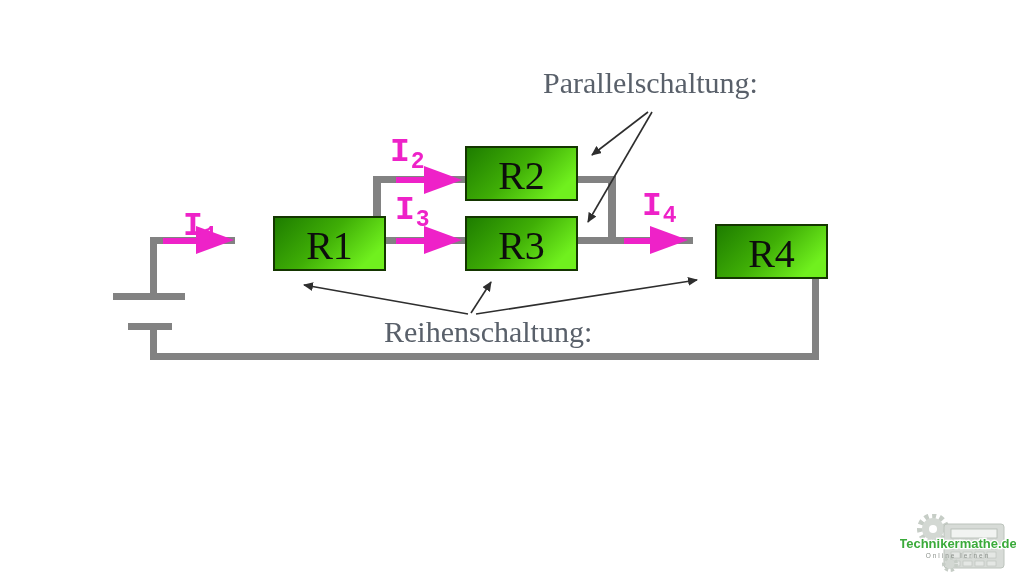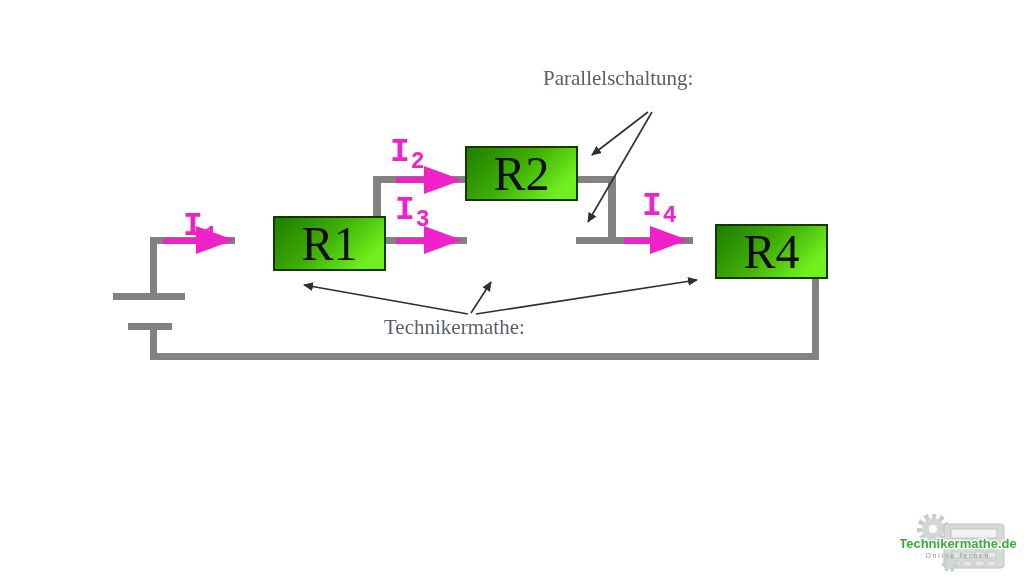--- a/index.html
+++ b/index.html
@@ -7,56 +7,56 @@
     position:relative; width:1024px; height:576px; background:#ffffff;
     overflow:hidden; font-family:"Liberation Sans", sans-serif;
   }
   
   .wire { position:absolute; background:var(--wire,#828282); }
   
   .resistor {
     position:absolute; width:113px; height:55px; box-sizing:border-box;
     border:2px solid #143600;
     background:linear-gradient(135deg, var(--resistor-dark,#1e7d00) 0%, #3fae06 45%, var(--resistor-bright,#70f01e) 85%);
-    display:flex; align-items:center; justify-content:center;
-    font-family:"Liberation Serif", serif; font-size:48px; color:#0d0d0d;
+    display:flex; align-items:flex-end; justify-content:center;
+    font-family:"Liberation Serif", serif; font-size:40px; color:#0d0d0d;
   }
   
   .plate { position:absolute; background:var(--wire,#828282); }
   
   .cline { position:absolute; height:6px; background:var(--current,#ee22c8); }
   .chead {
     position:absolute; width:0; height:0;
     border-top:14px solid transparent; border-bottom:14px solid transparent;
     border-left:38px solid var(--current,#ee22c8);
   }
   .current-label {
     position:absolute; color:var(--current,#ee22c8);
     font-size:33px; font-weight:600; line-height:1;
     font-family:Liberation Mono, monospace;
   }
   .current-label .sub { font-size:23px; vertical-align:-7px; margin-left:1px; }
   
   .heading {
     position:absolute; font-family:"Liberation Serif", serif;
-    font-size:21px; line-height:1.15; color:var(--heading-text,#59606a);
+    font-size:30px; line-height:1.15; color:var(--heading-text,#59606a);
     white-space:nowrap;
   }
   
   .overlay { position:absolute; left:0; top:0; width:1024px; height:576px; pointer-events:none; }
   
   .logo { position:absolute; left:900px; top:514px; width:116px; height:58px; }
 </style>
 </head>
 <body>
 
 <div class="stage">
 
   <div class="heading" style="left:543px; top:66px;">Parallelschaltung:</div>
-  <div class="heading" style="left:384px; top:315px;">Technikermathe:</div>
+  <div class="heading" style="left:384px; top:315px;">Reihenschaltung:</div>
 
   <div class="wire" style="left:150px; top:237px; width:85px;  height:7px;"></div>
   <div class="wire" style="left:347px; top:237px; width:120px; height:7px;"></div>
   <div class="wire" style="left:576px; top:237px; width:117px; height:7px;"></div>
   <div class="wire" style="left:801px; top:237px; width:18px;  height:7px;"></div>
   <div class="wire" style="left:373px; top:177px; width:8px;   height:67px;"></div>
   <div class="wire" style="left:373px; top:176px; width:94px;  height:7px;"></div>
   <div class="wire" style="left:576px; top:176px; width:40px;  height:7px;"></div>
   <div class="wire" style="left:608px; top:177px; width:8px;   height:67px;"></div>
   <div class="wire" style="left:150px; top:237px; width:7px;   height:58px;"></div>
@@ -65,20 +65,23 @@
   <div class="wire" style="left:812px; top:240px; width:7px;   height:117px;"></div>
 
   <div class="plate" style="left:113px; top:293px; width:72px; height:7px;"></div>
   <div class="plate" style="left:128px; top:323px; width:44px; height:7px;"></div>
 
   <div class="resistor" style="left:233px; top:216px;margin-left:40px;">
     <span>R1</span>
   </div>
   <div class="resistor" style="left:465px; top:146px;">
     <span>R2</span>
+  </div>
+  <div class="resistor" style="left:465px; top:216px;">
+    <span>R3</span>
   </div>
   <div class="resistor" style="left:691px; top:224px;margin-left:24px;">
     <span>R4</span>
   </div>
 
   <div class="cline" style="left:163px; top:238px; width:36px;"></div>
   <div class="chead" style="left:196px; top:226px;"></div>
   <div class="cline" style="left:396px; top:177px; width:30px;"></div>
   <div class="chead" style="left:424px; top:166px;"></div>
   <div class="cline" style="left:396px; top:238px; width:30px;"></div>

